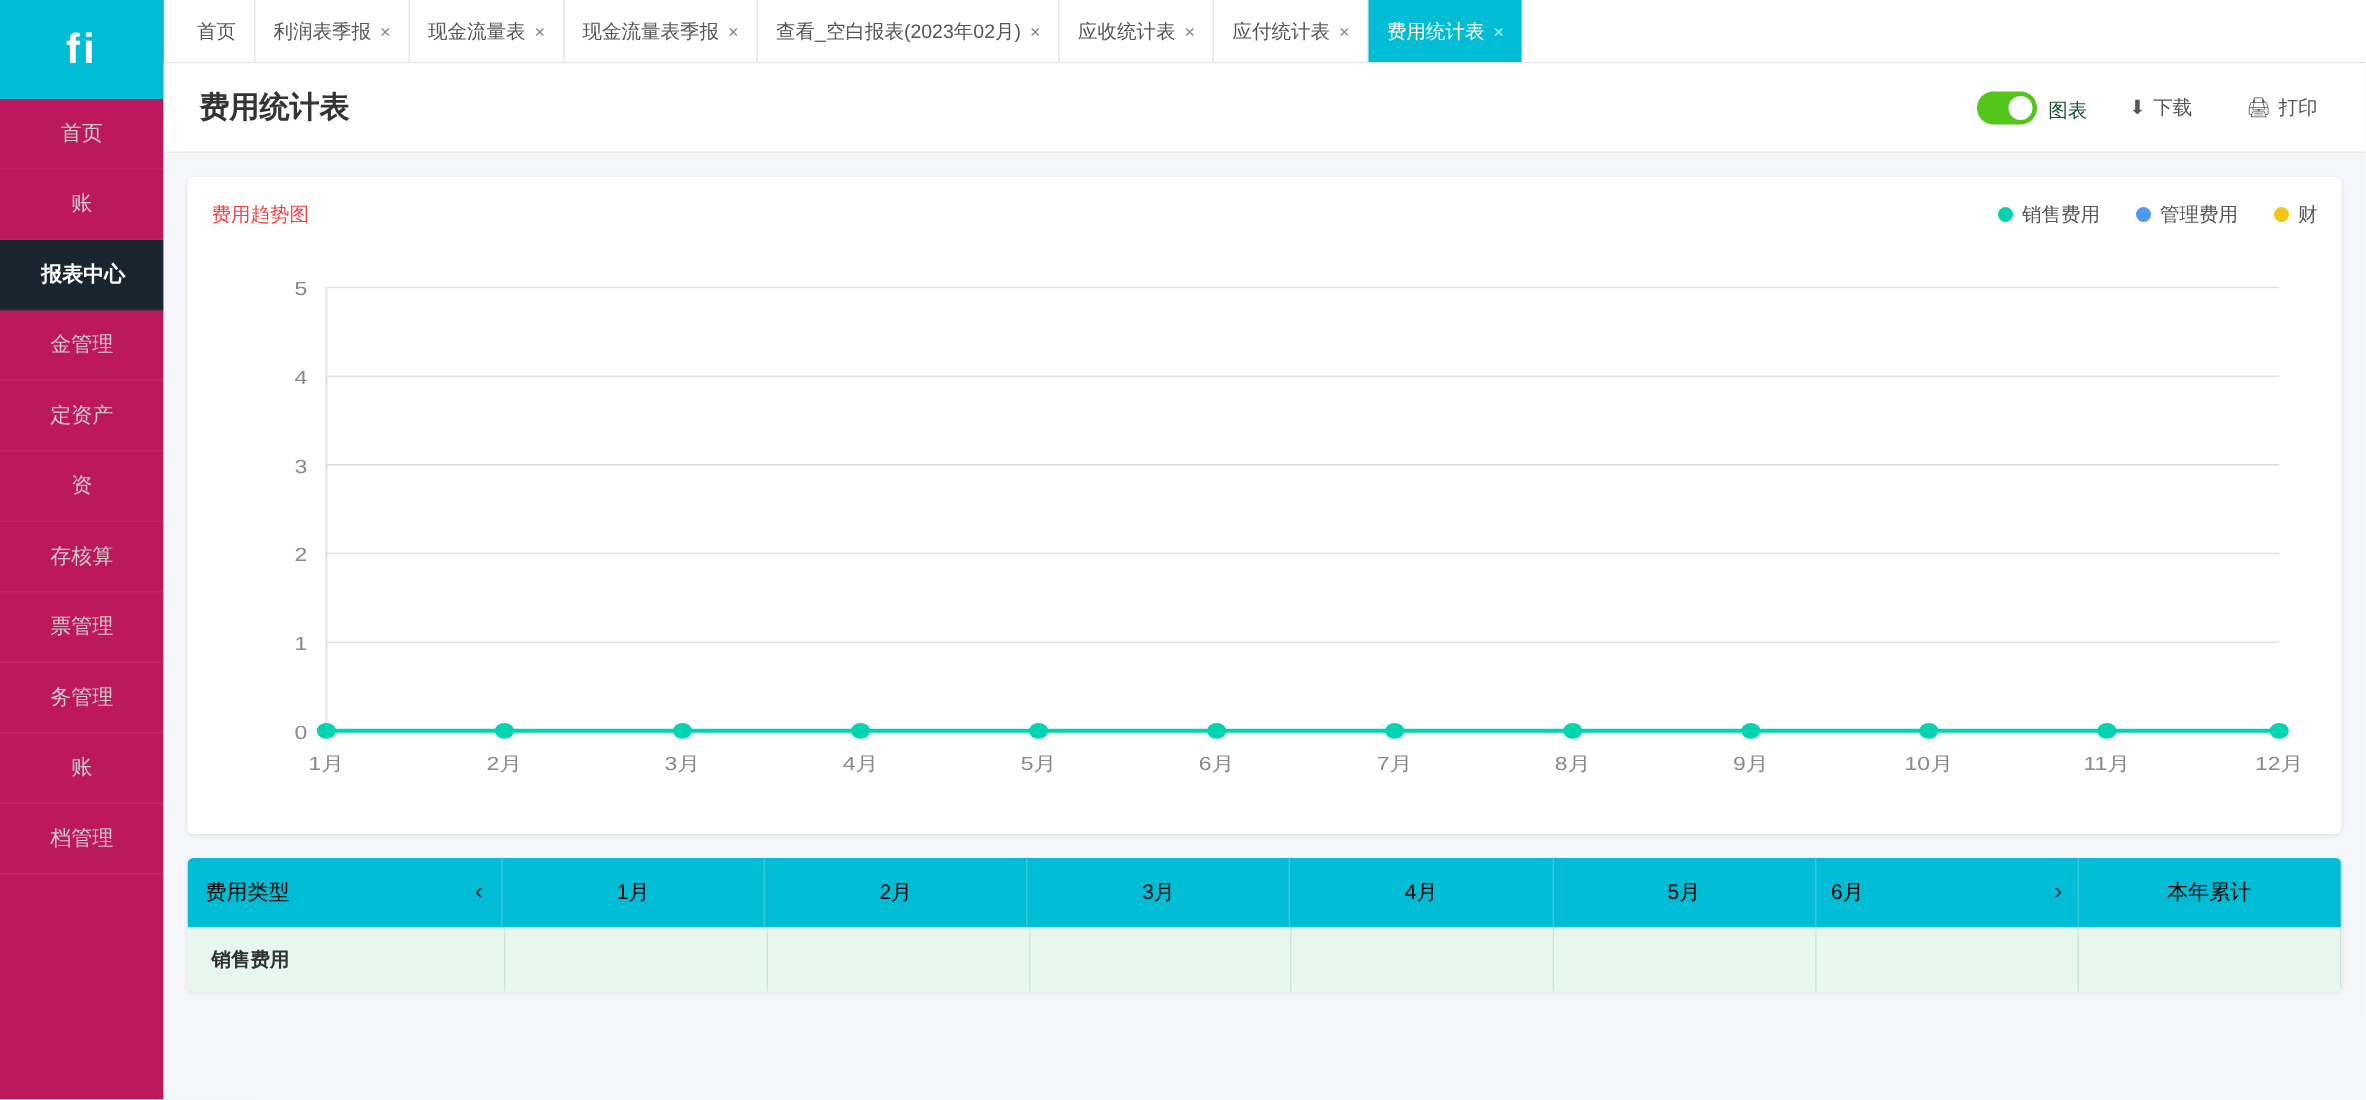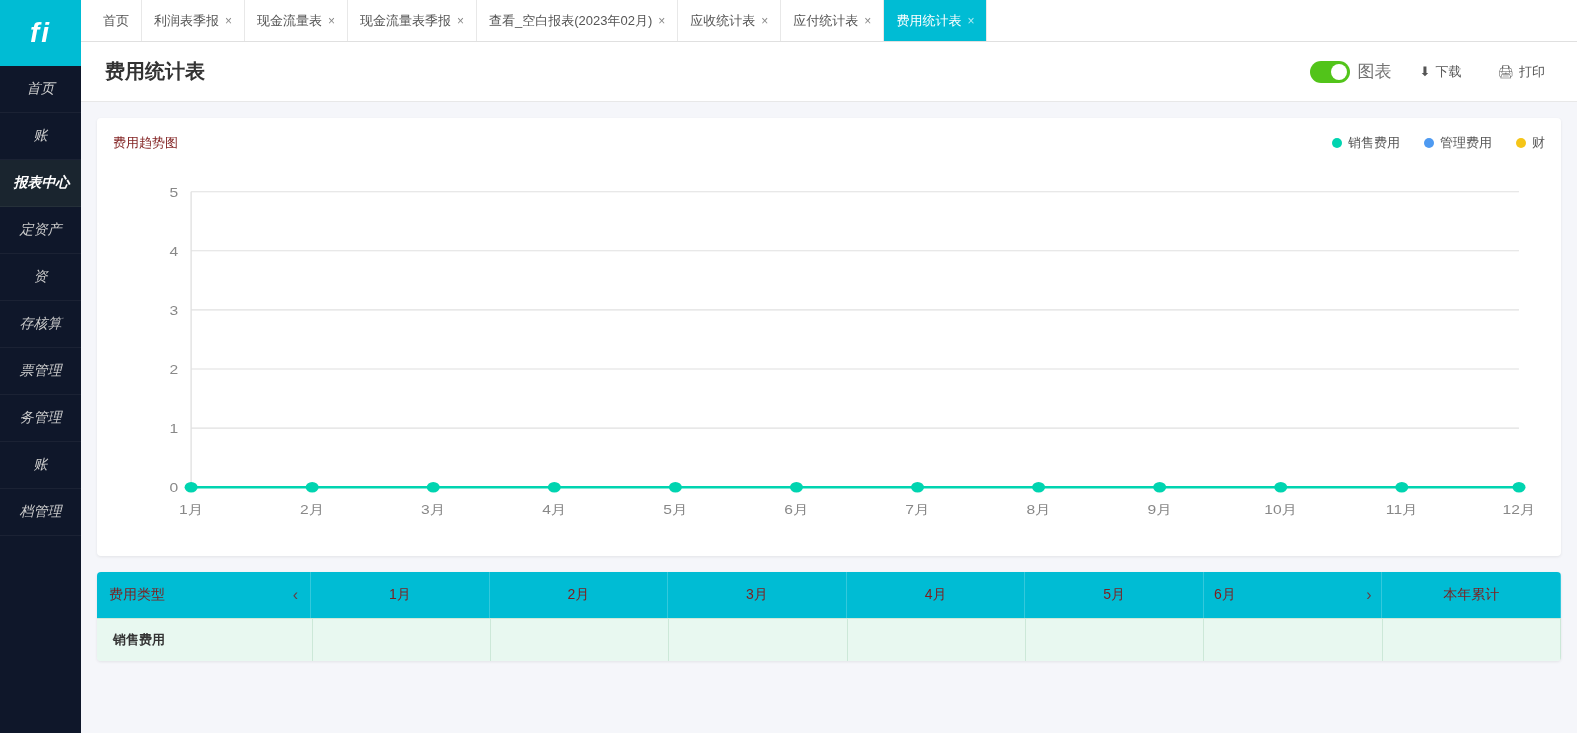--- a/index.html
+++ b/index.html
@@ -1,27 +1,26 @@
 <!DOCTYPE html>
 <html><head>
   <meta charset="utf-8">
   <style>
     * { margin: 0; padding: 0; box-sizing: border-box; }
     body { font-family: "Microsoft YaHei", "PingFang SC", sans-serif; display: flex; height: 733px; overflow: hidden; background: #f0f2f5; }
 
     
     .sidebar {
-      width: 81px;
-      background: #0f172a;
+      width: 109px;
+      background: #be185d;
       display: flex;
       flex-direction: column;
       flex-shrink: 0;
       height: 100%;
       overflow: hidden;
-      font-style: italic;
     }
     .sidebar-logo {
       background: #00bcd4;
       height: 66px;
       display: flex;
       align-items: center;
       justify-content: center;
       font-size: 28px;
       font-weight: bold;
       color: white;
@@ -103,22 +102,22 @@
     }
     .header-actions {
       display: flex;
       align-items: center;
       gap: 20px;
     }
     .toggle-wrap {
       display: flex;
       align-items: flex-end;
       gap: 8px;
-      font-size: 17px;
-      color: #737373;
+      font-size: 13px;
+      color: #14532d;
     }
     .toggle {
       width: 40px;
       height: 22px;
       background: #52c41a;
       border-radius: 11px;
       position: relative;
       cursor: pointer;
     }
     .toggle::after {
@@ -145,21 +144,21 @@
     
     .chart-section {
       background: white;
       margin: 16px;
       border-radius: 4px;
       padding: 16px;
       box-shadow: 0 1px 3px rgba(0,0,0,0.08);
     }
     .chart-title {
       font-size: 13px;
-      color: #7f1d1d;
+      color: #ef4444;
       margin-bottom: 8px;
     }
     .chart-legend {
       display: flex;
       justify-content: flex-end;
       gap: 24px;
       margin-bottom: 8px;
     }
     .legend-item {
       display: flex;
@@ -185,21 +184,21 @@
     
     .table-section {
       margin: 0 16px 16px;
       border-radius: 4px;
       overflow: hidden;
       box-shadow: 0 1px 3px rgba(0,0,0,0.08);
     }
     .table-header {
       display: flex;
       background: #00bcd4;
-      color: #7f1d1d;
+      color: #000000;
       font-size: 14px;
     }
     .th-cell {
       padding: 14px 10px;
       text-align: center;
       border-right: 1px solid rgba(255,255,255,0.2);
       flex: 1;
     }
     .th-cell.type-col {
       flex: 1.2;
@@ -245,20 +244,21 @@
     }
   </style>
 </head>
 <body>
 
 <div class="sidebar">
   <div class="sidebar-logo">fi</div>
   <div class="sidebar-item">首页</div>
   <div class="sidebar-item">账</div>
   <div class="sidebar-item active">报表中心</div>
+  <div class="sidebar-item">金管理</div>
   <div class="sidebar-item">定资产</div>
   <div class="sidebar-item">资</div>
   <div class="sidebar-item">存核算</div>
   <div class="sidebar-item">票管理</div>
   <div class="sidebar-item">务管理</div>
   <div class="sidebar-item">账</div>
   <div class="sidebar-item">档管理</div>
 </div>
 
 <div class="main">

